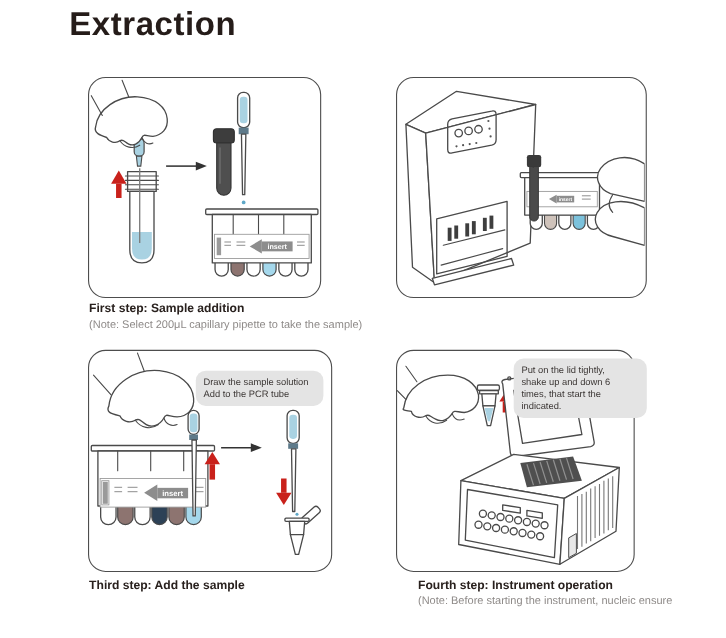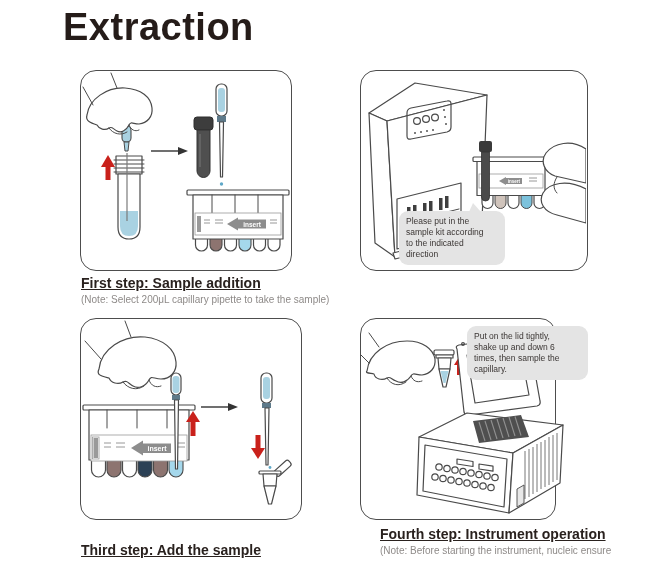--- a/index.html
+++ b/index.html
@@ -1,31 +1,31 @@
 <!DOCTYPE html>
 <html><head>
 <meta charset="utf-8">
 <style>
   html,body{margin:0;padding:0;background:#fff;}
   .stage{position:relative;width:660px;height:580px;background:#ffffff;overflow:hidden;
          font-family:"Liberation Sans","DejaVu Sans",sans-serif;color:#28211f;}
-  .title{position:absolute;left:63px;top:6px;font-size:38px;font-weight:bold;
+  .title{position:absolute;left:63px;top:6px;font-size:30px;font-weight:bold;
          letter-spacing:0.5px;color:#251c19;}
   .panel{position:absolute;border:1.5px solid #4d4d4d;border-radius:16px;background:#fff;box-sizing:border-box;}
   .p1{left:80px;top:70px;width:212px;height:201px;}
   .p2{left:360px;top:70px;width:228px;height:201px;}
   .p3{left:80px;top:318px;width:222px;height:202px;}
-  .p4{left:360px;top:318px;width:196px;height:202px;text-decoration:underline;}
+  .p4{left:360px;top:318px;width:217px;height:202px;text-decoration:underline;}
   .panel svg{position:absolute;left:0;top:0;}
   .caption{position:absolute;line-height:1.25;}
   .c1{left:81px;top:275px;width:285px;}
   .c2{left:361px;top:275px;width:295px;}
-  .c3{left:81px;top:526px;width:285px;margin-top:16px;}
+  .c3{left:81px;top:526px;width:285px;}
   .c4{left:353px;top:526px;width:295px;margin-left:27px;}
-  .cap-bold{font-size:14px;font-weight:bold;color:#29211e;text-decoration:underline;}
+  .cap-bold{font-size:11px;font-weight:bold;color:#29211e;}
   .cap-note{font-size:10px;color:#8e8a88;margin-top:1px;line-height:1.25;}
   .bubble{position:absolute;background:#e4e4e4;border-radius:9px;color:#3b3634;
           font-size:8.5px;line-height:1.3;padding:5px 7px;box-sizing:border-box;}
   .bubble-p2{left:38px;top:140px;width:106px;}
   .bubble-p2::before{content:"";position:absolute;top:-8px;right:24px;width:0;height:0;
           border-left:4px solid transparent;border-right:8px solid transparent;
           border-bottom:9px solid #e4e4e4;}
   .bubble-p3{left:97px;top:18px;width:116px;}
   .bubble-p4{left:106px;top:7px;width:121px;}
   .ln{fill:#ffffff;stroke:#4a4a4a;stroke-width:1.2;stroke-linejoin:round;stroke-linecap:round;}
@@ -178,26 +178,20 @@
         <rect x="118" y="70" width="13" height="11" rx="2" fill="#3a3a3a"></rect>
         <path d="M120.5,81 L128.5,81 L128.5,126 A4,4 0 0 1 120.5,126 Z" fill="#4a4a4a" stroke="#333" stroke-width="0.8"></path>
       </g>
 
       <g>
         <path class="ln" d="M225,78 C210,68 193,72 185,82 C179,90 183,101 194,105 L225,112 Z"></path>
         <path class="ln" d="M225,118 C206,108 188,112 182,122 C177,131 183,141 196,144 L225,152 Z"></path>
         <path class="ln-th" d="M196,106 C192,112 192,118 196,122"></path>
       </g>
     </svg>
-    <div class="bubble bubble-p2">
-      <div>Please put in the</div>
-      <div>sample kit according</div>
-      <div>to the indicated</div>
-      <div>direction</div>
-    </div>
   </section>
 
   <section class="panel p3">
     <svg width="219" height="199" viewBox="0 0 219 199">
 
       <g>
         <rect x="90" y="54" width="10" height="22" rx="5" class="ln"></rect>
         <rect x="91.5" y="57" width="7" height="17" rx="3" fill="#a9d2e2"></rect>
         <rect x="91" y="76" width="8" height="5" fill="#5e7a8a"></rect>
       </g>
@@ -265,20 +259,24 @@
       <g>
         <circle cx="189" cy="148.5" r="1.4" fill="#5fa8c8"></circle>
         <g transform="rotate(-42 199 153)">
           <rect x="194" y="148.5" width="19" height="7" rx="2.5" class="ln" stroke-width="1"></rect>
         </g>
         <rect x="178" y="152" width="22" height="3" rx="1" class="ln" stroke-width="1"></rect>
         <path class="ln" d="M182,155 L196,155 L195,167 L183,167 Z"></path>
         <path class="ln" d="M183,167 L195,167 L190.5,185 L187.5,185 Z"></path>
       </g>
     </svg>
+    <div class="bubble bubble-p3">
+      <div>Draw the sample solution</div>
+      <div>Add to the PCR tube</div>
+    </div>
   </section>
   <div class="caption c3">
     <div class="cap-bold">Third step: Add the sample</div>
   </div>
 
   <section class="panel p4">
     <svg width="230" height="199" viewBox="0 0 230 199">
 
       <g>
         <rect x="73" y="31" width="20" height="5" rx="1.5" class="ln" stroke-width="1"></rect>
@@ -355,22 +353,22 @@
           <line x1="188" y1="118" x2="188" y2="166" stroke="#777" stroke-width="1"></line>
           <line x1="192" y1="116" x2="192" y2="163" stroke="#777" stroke-width="1"></line>
           <line x1="196" y1="114" x2="196" y2="161" stroke="#777" stroke-width="1"></line>
         </g>
         <path d="M156,170 L163,166 L163,184 L156,188 Z" fill="#e8e8e8" stroke="#4a4a4a" stroke-width="0.9"></path>
       </g>
     </svg>
     <div class="bubble bubble-p4">
       <div>Put on the lid tightly,</div>
       <div>shake up and down 6</div>
-      <div>times, then sample the</div>
-      <div>capillary.</div>
+      <div>times, that start the</div>
+      <div>indicated.</div>
     </div>
   </section>
   <div class="caption c4">
     <div class="cap-bold">Fourth step: Instrument operation</div>
     <div class="cap-note">(Note: Before starting the instrument, nucleic ensure</div>
   </div>
 
 </div>
 
 </body></html>

